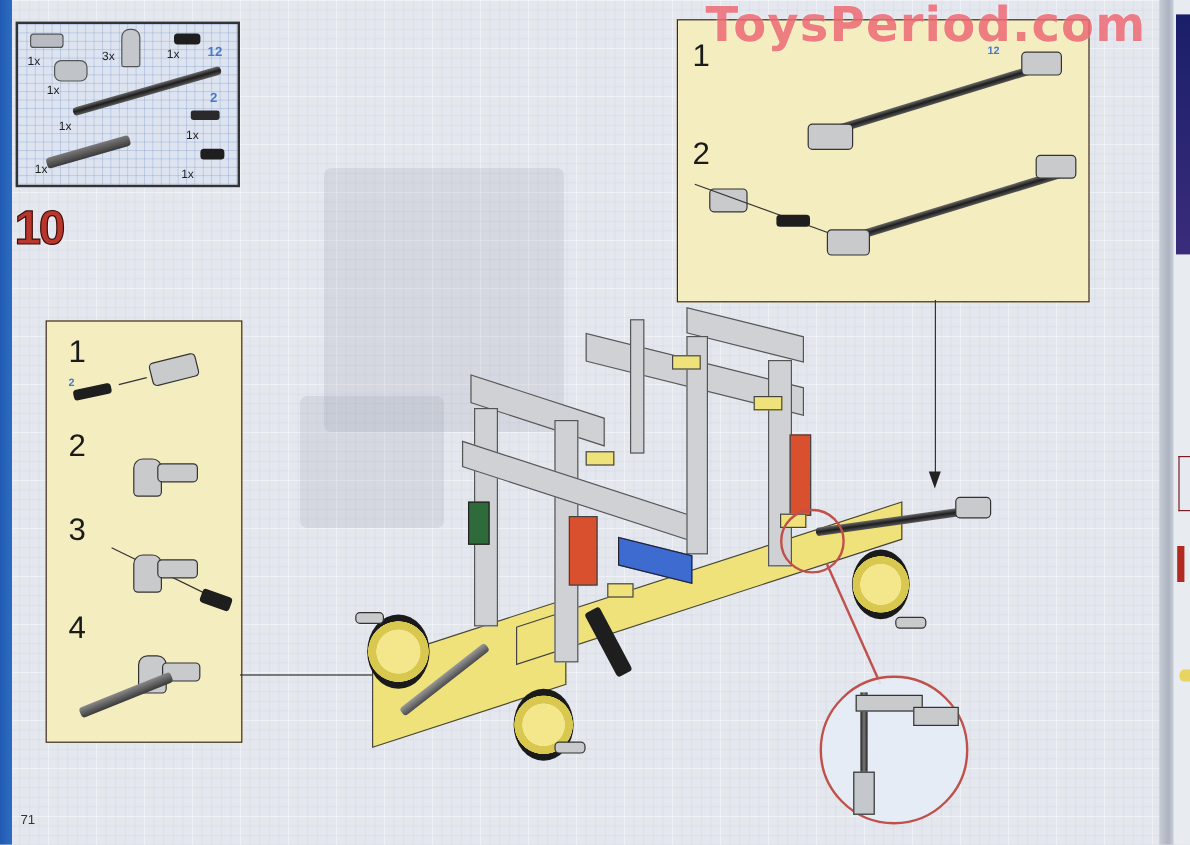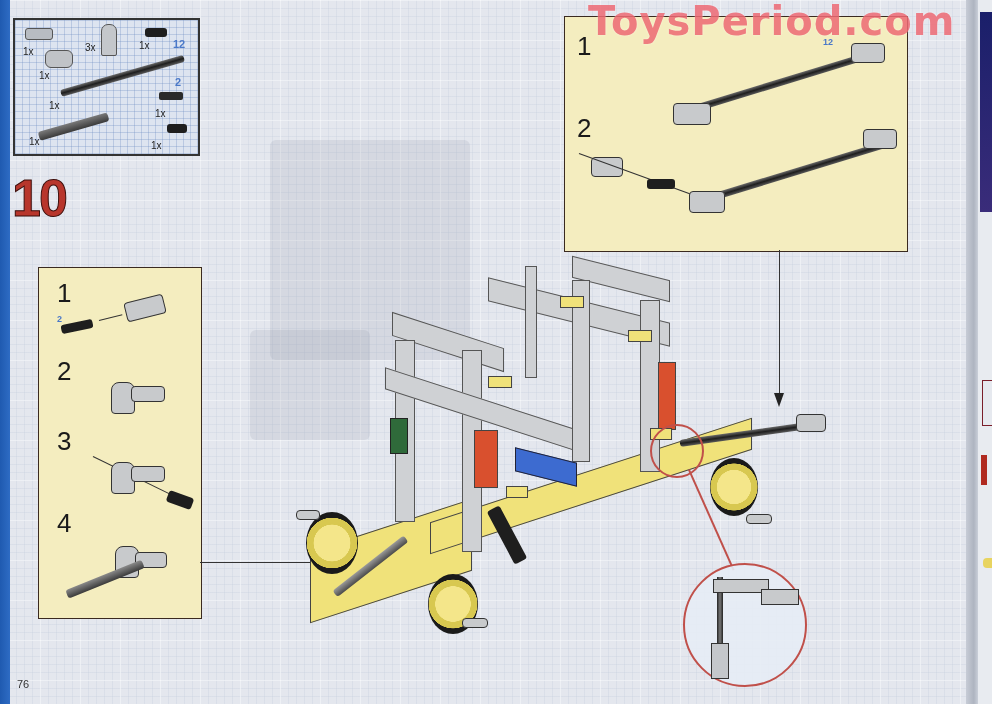--- a/index.html
+++ b/index.html
@@ -18,21 +18,21 @@
   .next-banner{position:absolute;left:980px;top:12px;width:12px;height:200px;background:linear-gradient(#1a1f6a,#3a2c7a);}
   .next-box{position:absolute;left:982px;top:380px;width:10px;height:44px;border:1px solid #7a1e2a;border-right:none;background:#e6e9ef;}
   .next-num{position:absolute;left:981px;top:455px;width:6px;height:30px;background:#b02a20;}
   .next-yellow{position:absolute;left:983px;top:558px;width:9px;height:10px;background:#e8d460;border-radius:4px 0 0 4px;}
   .watermark{position:absolute;left:588px;top:-2px;font-family:"DejaVu Sans",sans-serif;font-weight:bold;font-size:40px;color:#ee6a74;opacity:.85;letter-spacing:1px;white-space:nowrap;text-shadow:0 0 2px rgba(255,255,255,.6);}
   .parts-box{position:absolute;left:13px;top:18px;width:183px;height:134px;border:2px solid #333;background-color:#dde4f0;
     background-image:linear-gradient(rgba(120,150,200,.35) 1px,transparent 1px),linear-gradient(90deg,rgba(120,150,200,.35) 1px,transparent 1px);
     background-size:7px 7px;}
   .qty{position:absolute;font-size:10px;color:#222;}
   .badge{position:absolute;font-size:11px;font-weight:bold;color:#4a78c8;}
-  .step-num{position:absolute;left:12px;top:168px;font-size:52px;font-weight:bold;color:#b8362c;-webkit-text-stroke:1px #3a0d0a;letter-spacing:-2px;}
+  .step-num{position:absolute;left:12px;top:168px;font-size:40px;font-weight:bold;color:#b8362c;-webkit-text-stroke:1px #3a0d0a;letter-spacing:-2px;}
   .sub-panel{position:absolute;background:#f4edbf;border:1.5px solid #3a2a20;}
   .sub-num{position:absolute;font-size:26px;color:#1a1a1a;}
   .page-num{position:absolute;left:17px;top:678px;font-size:11px;color:#333;}
   .part{position:absolute;}
   .rod{position:absolute;height:7px;background:linear-gradient(#6a6a6a,#1e1e1e 50%,#5a5a5a);border-radius:3px;transform-origin:left center;}
   .conn{position:absolute;background:#c8cacc;border:1px solid #333;border-radius:4px;}
   .pin-black{position:absolute;background:#1e1e1e;border-radius:3px;}
   .arrow-line{position:absolute;background:#333;transform-origin:left center;height:1px;}
   .callout-line{position:absolute;background:#333;}
   .zoom-circle{position:absolute;border:2px solid #c0504a;border-radius:50%;background:rgba(230,236,245,.9);}
@@ -163,21 +163,21 @@
 
   <div class="zoom-circle" style="left:650px;top:424px;width:50px;height:50px;background:transparent;"></div>
   <div class="callout-line" style="left:688px;top:470px;width:2px;height:110px;transform:rotate(-24deg);transform-origin:top left;background:#c0504a;"></div>
   <div class="zoom-circle" style="left:683px;top:563px;width:120px;height:120px;">
     <div style="position:absolute;left:32px;top:12px;width:6px;height:90px;background:linear-gradient(90deg,#222,#777,#222);"></div>
     <div style="position:absolute;left:28px;top:14px;width:54px;height:12px;background:#c8cacc;border:1px solid #333;"></div>
     <div style="position:absolute;left:76px;top:24px;width:36px;height:14px;background:#c8cacc;border:1px solid #333;"></div>
     <div style="position:absolute;left:26px;top:78px;width:16px;height:34px;background:#c4c7cb;border:1px solid #333;"></div>
   </div>
 
-  <div class="page-num">76</div>
+  <div class="page-num">71</div>
 
   <div class="gutter"></div>
   <div class="next-page"></div>
   <div class="next-banner"></div>
   <div class="next-box"></div>
   <div class="next-num"></div>
   <div class="next-yellow"></div>
 
   <div class="watermark">ToysPeriod.com</div>
 </div>

